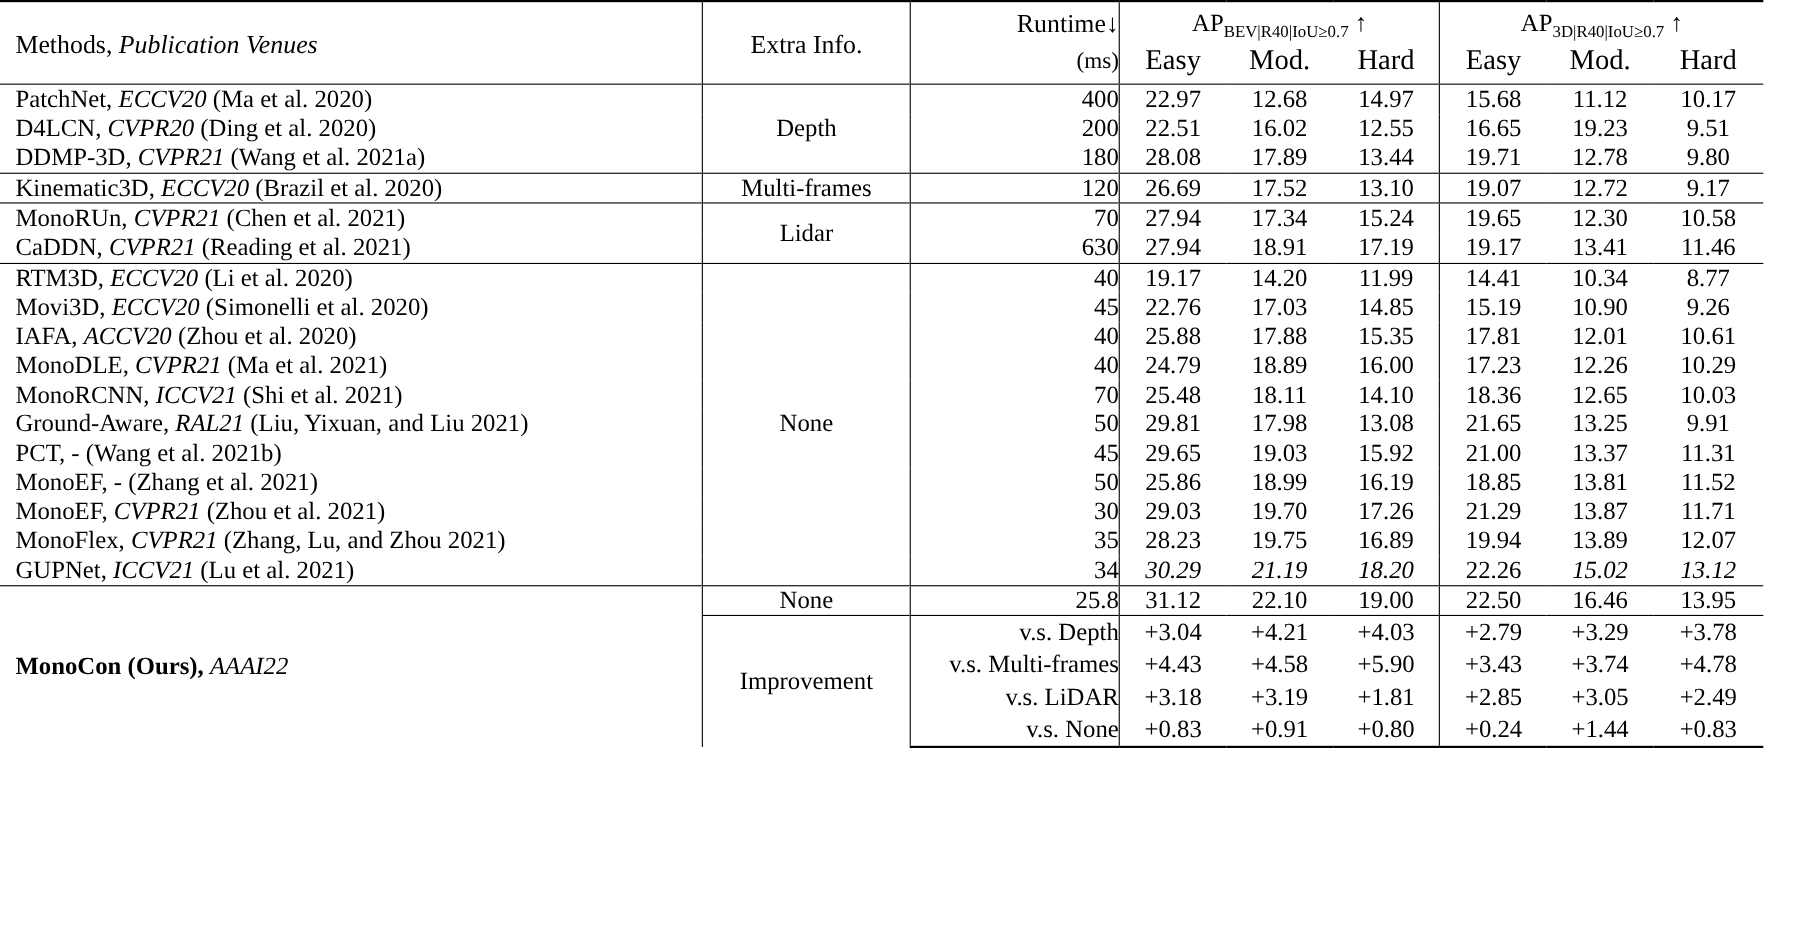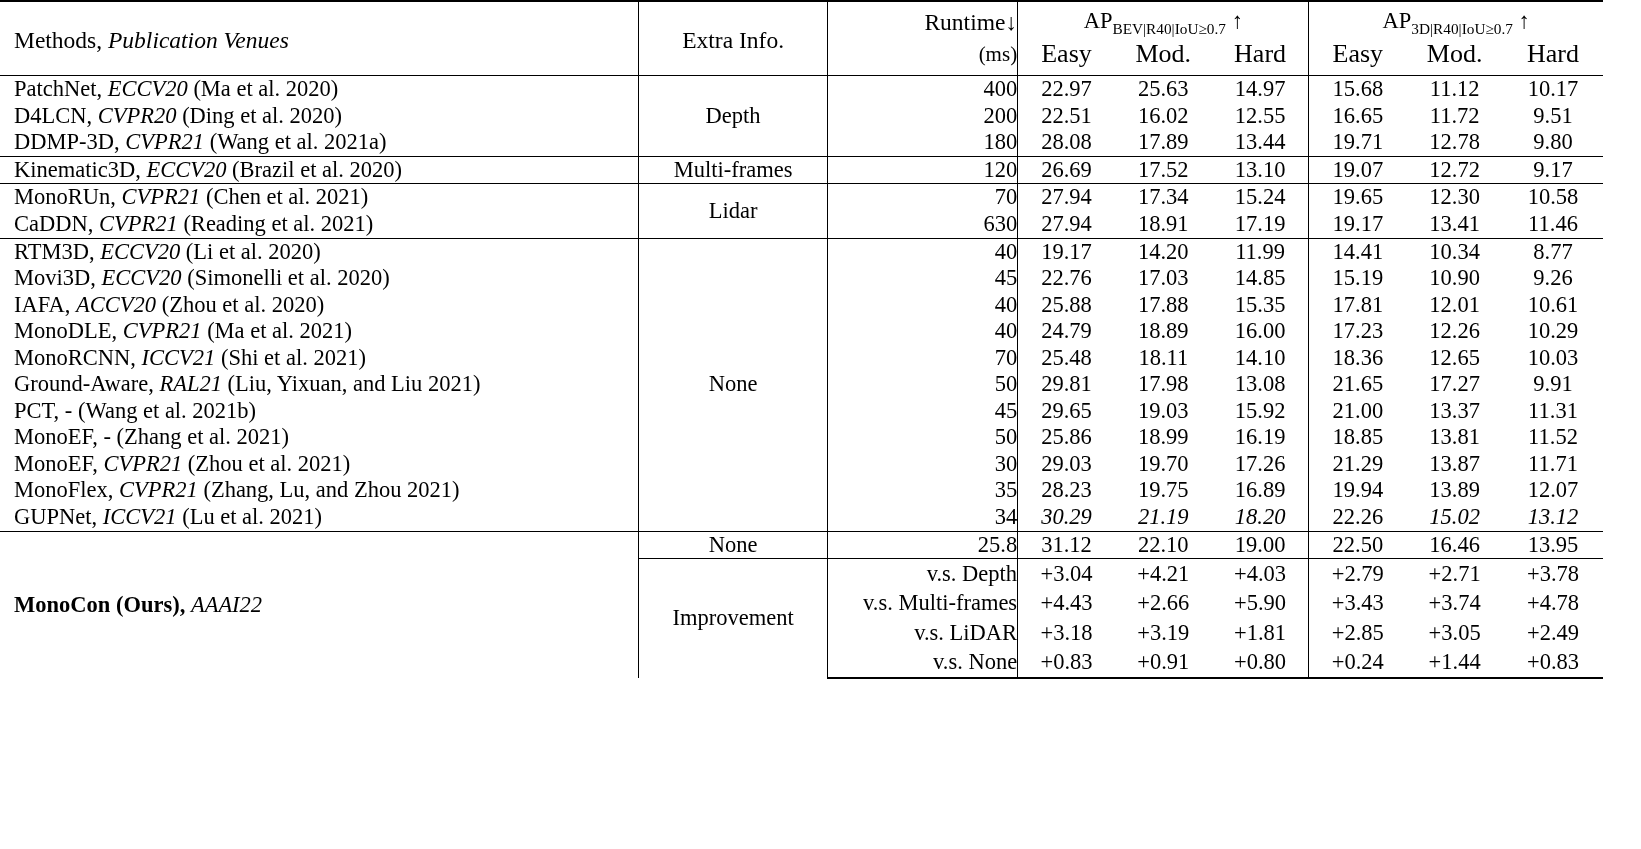--- a/index.html
+++ b/index.html
@@ -107,36 +107,36 @@
     </tbody>
 
     <tbody>
       <tr class="rule-thin cellpad">
         <td class="c-method">
           <span>PatchNet, </span><span class="ital">ECCV20</span><span> (Ma et al. 2020)</span>
         </td>
         <td class="c-extra grp-label divA" rowspan="3">Depth</td>
         <td class="c-runtime divA">400</td>
         <td class="c-num divA">22.97</td>
-        <td class="c-num">25.63</td>
+        <td class="c-num">12.68</td>
         <td class="c-num">14.97</td>
         <td class="c-num divA">15.68</td>
         <td class="c-num">11.12</td>
         <td class="c-num-wide">10.17</td>
       </tr>
       <tr class="cellpad">
         <td class="c-method">
           <span>D4LCN, </span><span class="ital">CVPR20</span><span> (Ding et al. 2020)</span>
         </td>
         <td class="c-runtime divA">200</td>
         <td class="c-num divA">22.51</td>
         <td class="c-num">16.02</td>
         <td class="c-num">12.55</td>
         <td class="c-num divA">16.65</td>
-        <td class="c-num">11.72</td>
+        <td class="c-num">19.23</td>
         <td class="c-num-wide">9.51</td>
       </tr>
       <tr class="cellpad">
         <td class="c-method">
           <span>DDMP-3D, </span><span class="ital">CVPR21</span><span> (Wang et al. 2021a)</span>
         </td>
         <td class="c-runtime divA">180</td>
         <td class="c-num divA">28.08</td>
         <td class="c-num">17.89</td>
         <td class="c-num">13.44</td>
@@ -254,21 +254,21 @@
       </tr>
       <tr class="cellpad">
         <td class="c-method">
           <span>Ground-Aware, </span><span class="ital">RAL21</span><span> (Liu, Yixuan, and Liu 2021)</span>
         </td>
         <td class="c-runtime divA">50</td>
         <td class="c-num divA">29.81</td>
         <td class="c-num">17.98</td>
         <td class="c-num">13.08</td>
         <td class="c-num divA">21.65</td>
-        <td class="c-num">17.27</td>
+        <td class="c-num">13.25</td>
         <td class="c-num-wide">9.91</td>
       </tr>
       <tr class="cellpad">
         <td class="c-method">
           <span>PCT, </span><span class="ital">-</span><span> (Wang et al. 2021b)</span>
         </td>
         <td class="c-runtime divA">45</td>
         <td class="c-num divA">29.65</td>
         <td class="c-num">19.03</td>
         <td class="c-num">15.92</td>
@@ -340,27 +340,27 @@
         <td class="c-num bold">16.46</td>
         <td class="c-num-wide bold">13.95</td>
       </tr>
       <tr class="vsrow">
         <td class="c-extra imp-label divA" rowspan="4" style="border-top:1.1px solid #000;">Improvement</td>
         <td class="c-runtime divA" style="border-top:1.1px solid #000;">v.s. Depth</td>
         <td class="c-num divA" style="border-top:1.1px solid #000;">+3.04</td>
         <td class="c-num" style="border-top:1.1px solid #000;">+4.21</td>
         <td class="c-num" style="border-top:1.1px solid #000;">+4.03</td>
         <td class="c-num divA" style="border-top:1.1px solid #000;">+2.79</td>
-        <td class="c-num" style="border-top:1.1px solid #000;">+2.71</td>
+        <td class="c-num" style="border-top:1.1px solid #000;">+3.29</td>
         <td class="c-num-wide" style="border-top:1.1px solid #000;">+3.78</td>
       </tr>
       <tr class="vsrow">
         <td class="c-runtime divA">v.s. Multi-frames</td>
         <td class="c-num divA">+4.43</td>
-        <td class="c-num">+2.66</td>
+        <td class="c-num">+4.58</td>
         <td class="c-num">+5.90</td>
         <td class="c-num divA">+3.43</td>
         <td class="c-num">+3.74</td>
         <td class="c-num-wide">+4.78</td>
       </tr>
       <tr class="vsrow">
         <td class="c-runtime divA">v.s. LiDAR</td>
         <td class="c-num divA">+3.18</td>
         <td class="c-num">+3.19</td>
         <td class="c-num">+1.81</td>

